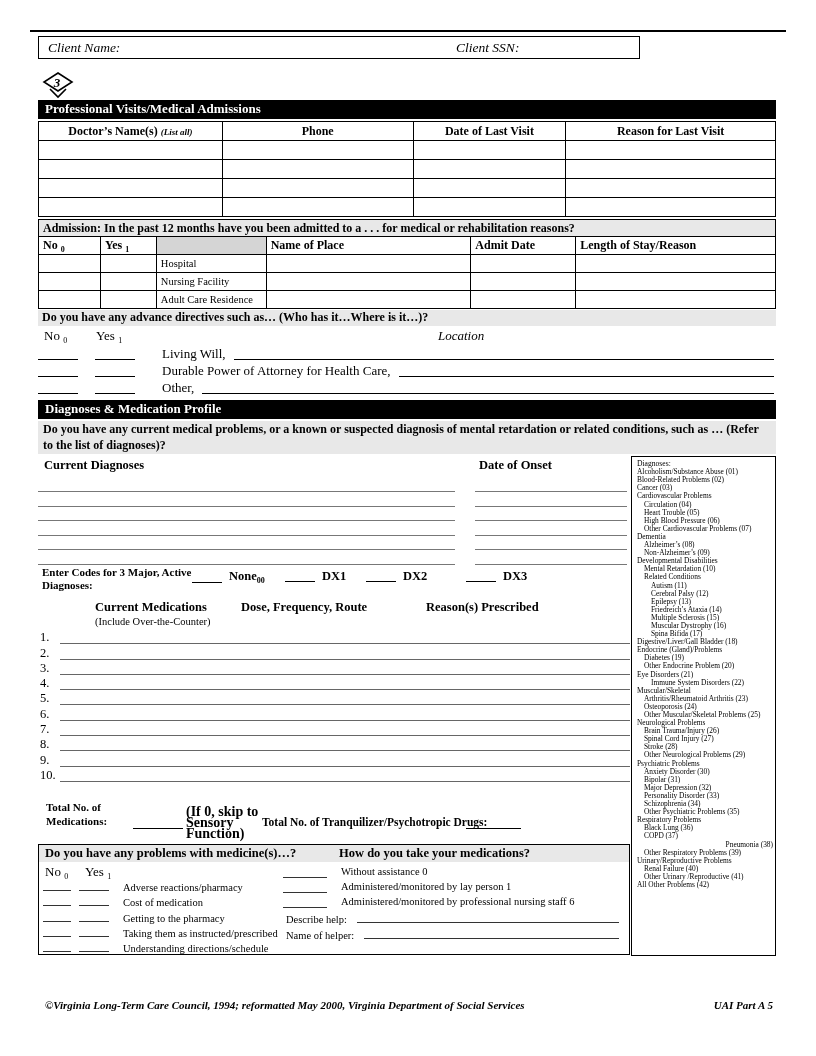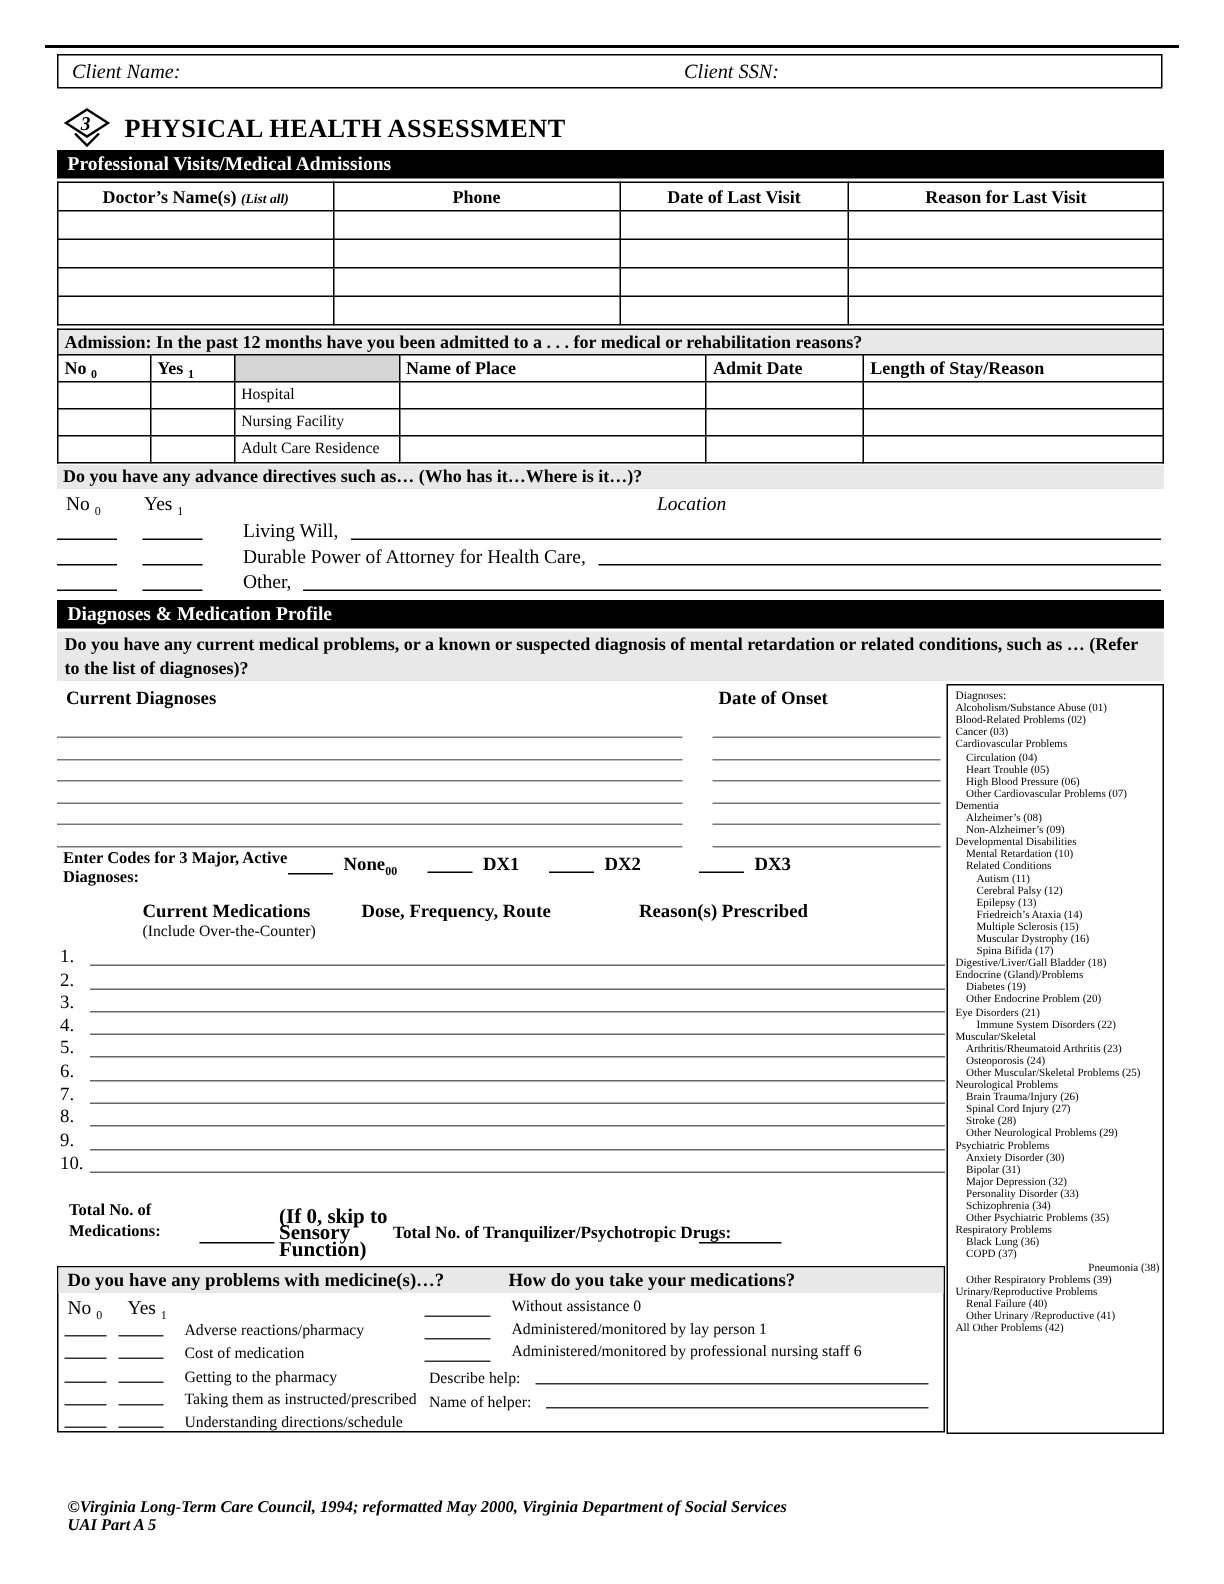--- a/index.html
+++ b/index.html
@@ -2,21 +2,21 @@
 <html><head>
 <meta charset="utf-8">
 <style>
   * { box-sizing: border-box; margin: 0; padding: 0; }
   html, body { background: #fff; }
   body { font-family: "Liberation Serif", "DejaVu Serif", serif; color: #000; }
   .page { position: relative; width: 816px; height: 1056px; background: #fff; overflow: hidden; }
 
   .top-rule { position: absolute; left: 30px; top: 30px; width: 756px; height: 2px; background: #000; }
 
-  .client-box { position: absolute; left: 38px; top: 36px; width: 737px; height: 23px; border: 1px solid #000; font-style: italic; font-size: 13.5px; }
+  .client-box { position: absolute; left: 38px; top: 36px; width: 602px; height: 23px; border: 1px solid #000; font-style: italic; font-size: 13.5px; }
   .client-box .cname { position: absolute; left: 9px; top: 3px; }
   .client-box .cssn  { position: absolute; left: 417px; top: 3px; }
 
   .title-row { position: absolute; left: 42px; top: 72px; display: flex; align-items: center; gap: 9px; }
   .page-title { font-size: 17.5px; font-weight: bold; letter-spacing: .3px; }
 
   .black-bar { position: absolute; left: 38px; width: 738px; height: 19px; background: #000; color: #fff; font-weight: bold; font-size: 13px; line-height: 18px; padding-left: 7px; }
   .bar-visits { top: 100px; }
   .bar-diag { top: 400px; }
 
@@ -104,41 +104,40 @@
   .opt-row .ob { width: 44px; margin-top: 9px; margin-left: 4px; border-bottom-color:#333; }
   .opt-row .olbl { margin-left: 14px; width: 262px; line-height: 13.5px; }
   .hlp-row { display: flex; align-items: flex-end; height: 16px; }
   .hlp-row .hl { margin-left: 7px; white-space: nowrap; }
   .hlp-row .fill { flex: 1; border-bottom: 1px solid #333; margin: 0 10px 2px 10px; }
 
   .sidebar { position: absolute; right: 0; top: 0; width: 145px; height: 500px; border: 1px solid #000; padding: 3px 2px 3px 5px; }
   .sb-title { font-size: 7.6px; line-height: 8.2px; }
   .sb-item { font-size: 7.4px; line-height: 8.1px; }
 
-  .footer { position: absolute; left: 45px; top: 999px; width: 728px; font-weight: bold; font-style: italic; font-size: 11px; display: flex; justify-content: space-between; flex-direction: column; }
+  .footer { position: absolute; left: 45px; top: 999px; width: 728px; font-weight: bold; font-style: italic; font-size: 11px; display: flex; justify-content: space-between; }
 </style>
 </head>
 <body>
 
 <div class="page">
 
   <div class="top-rule"></div>
 
   <div class="client-box">
     <span class="cname">Client Name:</span>
     <span class="cssn">Client SSN:</span>
   </div>
 
   <div class="title-row">
     <svg width="32" height="27" viewBox="0 0 32 27">
       <polygon points="16,1 30,10 16,19 2,10" fill="none" stroke="#000" stroke-width="1.6"></polygon>
       <text x="15" y="14.5" font-size="13" font-style="italic" font-weight="bold" text-anchor="middle" font-family="Liberation Serif, serif">3</text>
       <polyline points="8,17 16,25 24,17" fill="none" stroke="#000" stroke-width="1.6"></polyline>
     </svg>
-    <span class="page-title">PHYSICAL HEALTH ASSESSMENT</span>
   </div>
 
   <div class="black-bar bar-visits">Professional Visits/Medical Admissions</div>
 
   <table class="doctors-table">
     <colgroup>
         <col style="width:184px">
         <col style="width:191px">
         <col style="width:153px">
         <col style="width:210px">

